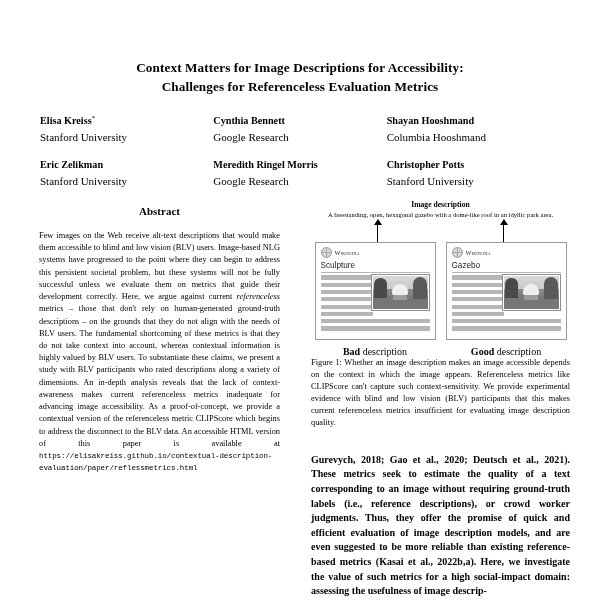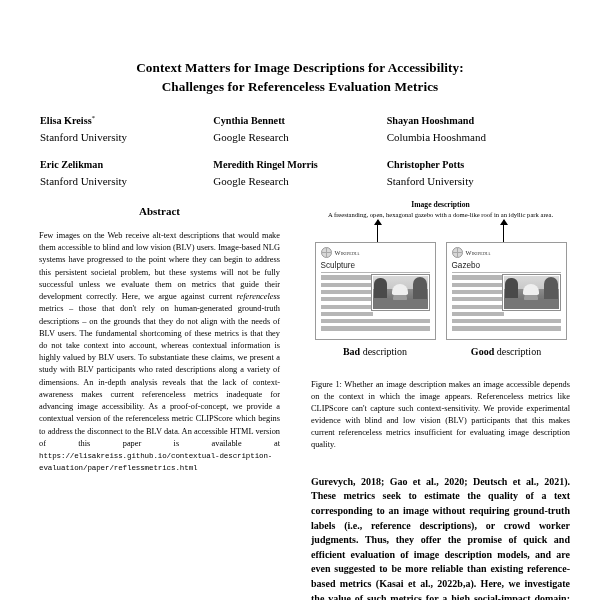--- a/index.html
+++ b/index.html
@@ -269,21 +269,21 @@
     text-align: center;
     font-size: 10px;
     margin-top: 6px;
   }
   .mock-caption b { font-weight: bold; }
 
   .fig-caption {
     font-size: 8.35px;
     line-height: 1.44;
     text-align: justify;
-    margin-top: 22px;
+    margin-top: 0;
   }
   .right-body {
     font-size: 10px;
     line-height: 1.465;
     text-align: justify;
     margin-top: 24px;
     font-weight: bold;
   }
 </style>
 </head>

